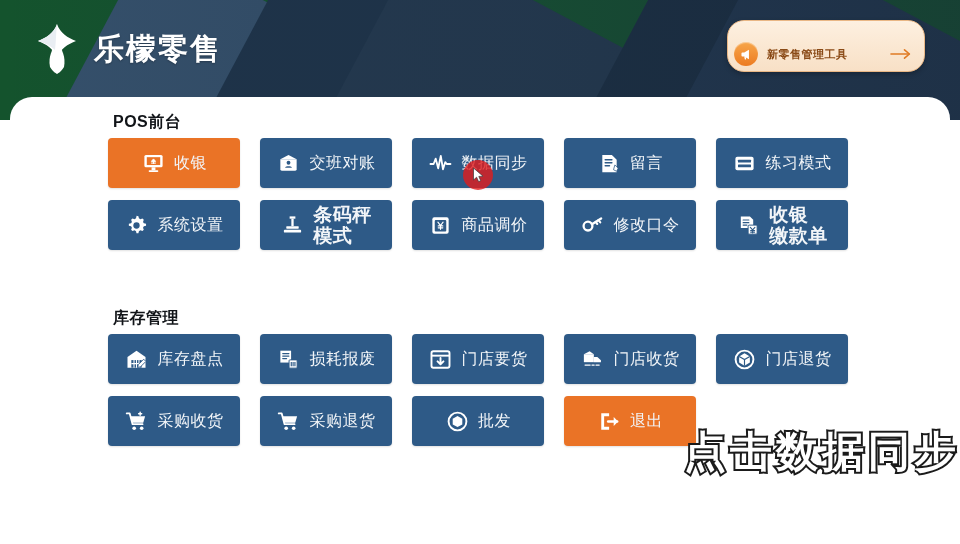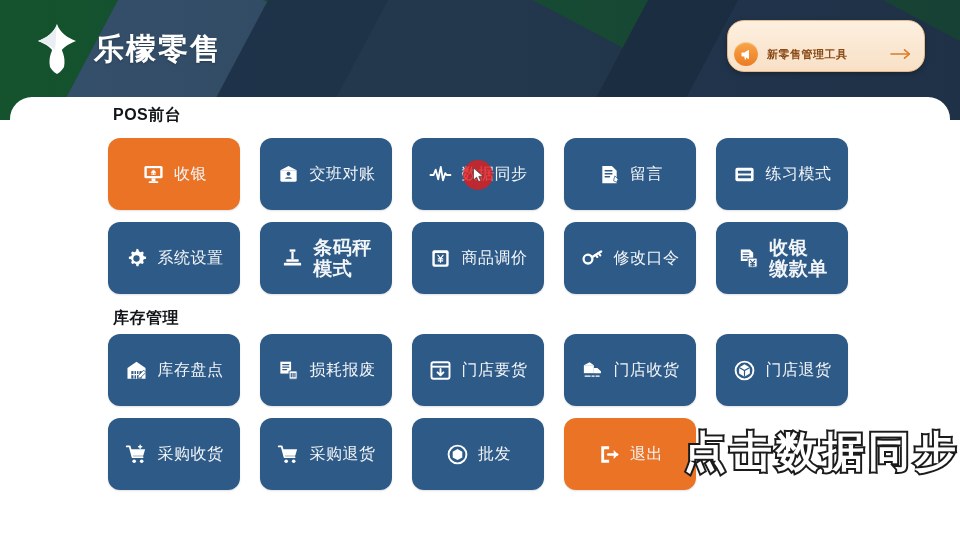--- a/index.html
+++ b/index.html
@@ -51,30 +51,30 @@
   
   .panel{
     position:absolute;left:10px;top:97px;width:940px;height:447px;
     background:#ffffff;border-radius:22px 22px 0 0;
   }
 
   .section-title{
     font-size:16px;font-weight:700;color:#111418;letter-spacing:.5px;
     margin:0 0 10px 0;
   }
-  .sec-pos{position:absolute;left:103px;top:8px;}
+  .sec-pos{position:absolute;left:103px;top:15px;}
   .sec-stock{position:absolute;left:103px;top:211px;}
 
   .grid{position:absolute;left:98px;display:grid;grid-template-columns:repeat(5,132px);
         column-gap:20px;row-gap:12px;}
   .grid-pos{top:41px;}
   .grid-stock{top:237px;}
 
   .tile{
-    height:72px;border-radius:12px;background:#2e5a87;
+    height:50px;border-radius:4px;background:#2e5a87;
     display:flex;align-items:center;justify-content:center;gap:9px;
     padding:0 4px;box-sizing:border-box;cursor:pointer;
     box-shadow:0 1px 2px rgba(0,0,0,.12);
   }
   .tile.orange{background:#ea7326;}
   .tile .ico{flex:0 0 auto;width:24px;height:24px;display:flex;align-items:center;justify-content:center;}
   .tile .lbl{
     color:#f2f5f8;font-size:16px;font-weight:500;line-height:1.12;
     letter-spacing:.5px;white-space:pre-line;
   }

